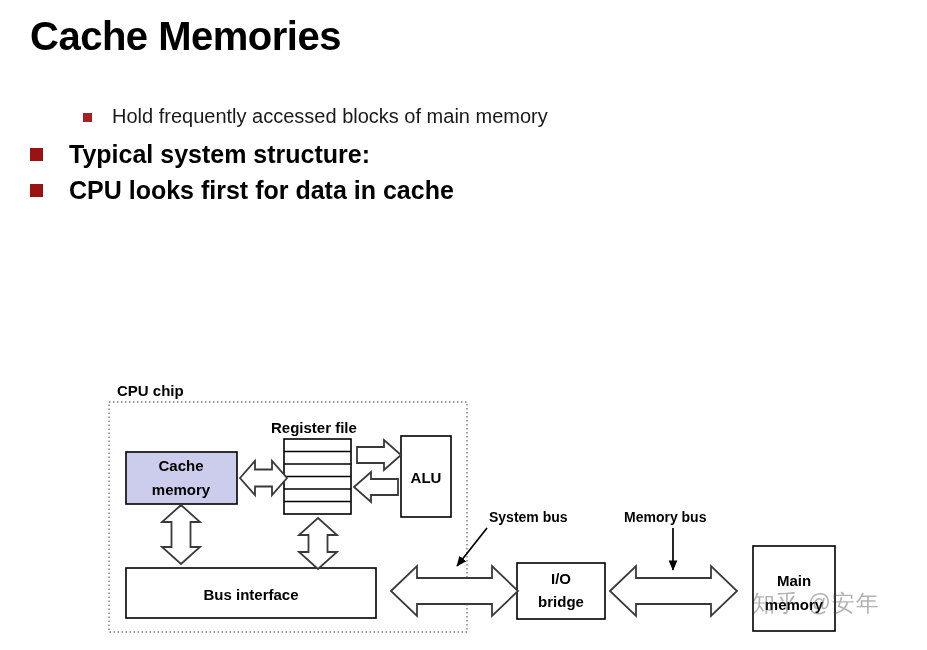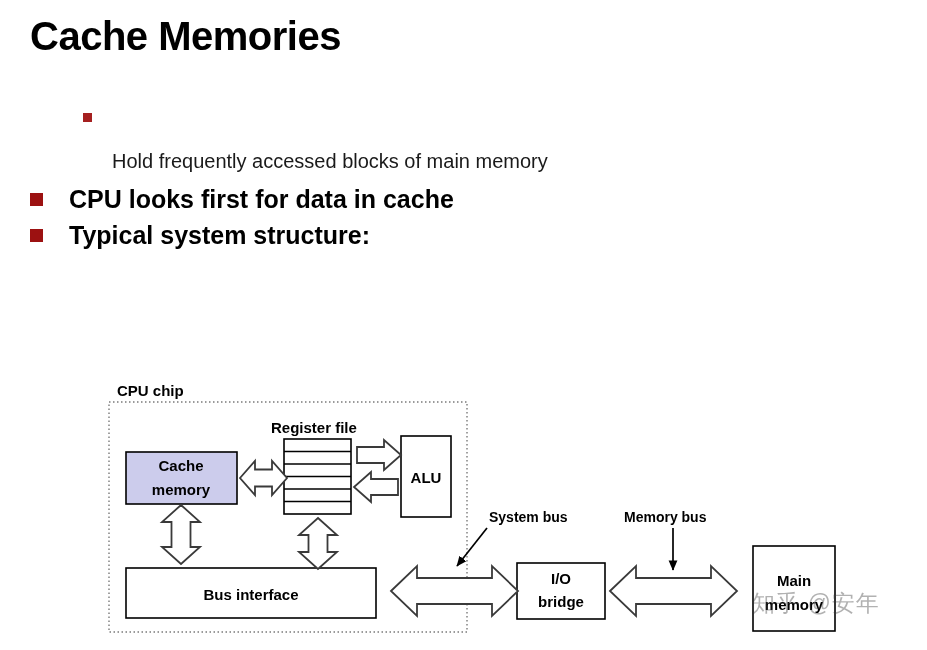--- a/index.html
+++ b/index.html
@@ -68,21 +68,20 @@
     font-size: 25px;
     font-weight: bold;
     line-height: 34px;
     color: #000000;
   }
   .level2 .btext {
     font-size: 20px;
     font-weight: normal;
     line-height: 25px;
     color: #1a1a1a;
-    margin-top: 45px;
   }
   .accent {
     color: #e8121b;
   }
 
   
   #diagram {
     position: absolute;
     left: 0;
     top: 0;
@@ -154,26 +153,26 @@
 <div id="bullet-list">
 
 
   <div class="bullet-row level2">
     <span class="sq"></span>
     <span class="btext">Hold frequently accessed blocks of main memory</span>
   </div>
 
   <div class="bullet-row level1">
     <span class="sq"></span>
-    <span class="btext">CPU looks first for data in cache</span>
+    <span class="btext">Typical system structure:</span>
   </div>
 
   <div class="bullet-row level1">
     <span class="sq"></span>
-    <span class="btext">Typical system structure:</span>
+    <span class="btext">CPU looks first for data in cache</span>
   </div>
 
 </div>
 
 <svg id="diagram" viewBox="0 0 927 650">
 
   <rect class="chipborder" x="109" y="402" width="358" height="230"></rect>
 
   <text class="dlabel" x="117" y="396">CPU chip</text>
 

